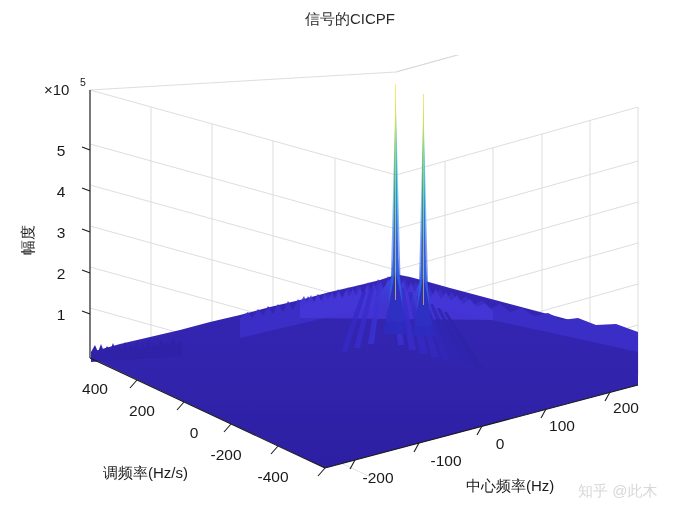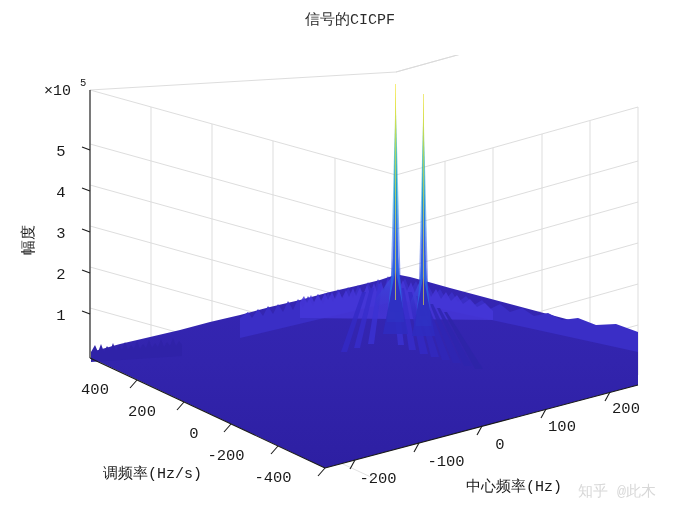--- a/index.html
+++ b/index.html
@@ -6,21 +6,21 @@
     margin: 0;
     padding: 0;
     background: #ffffff;
   }
   #root {
     position: relative;
     width: 700px;
     height: 525px;
     background: #ffffff;
     overflow: hidden;
-    font-family: Liberation Mono, monospace;
+    font-family: Liberation Sans, sans-serif;
   }
   #plot-svg {
     position: absolute;
     left: 0;
     top: 0;
     width: 700px;
     height: 525px;
   }
   .title-text {
     font-size: 15px;

